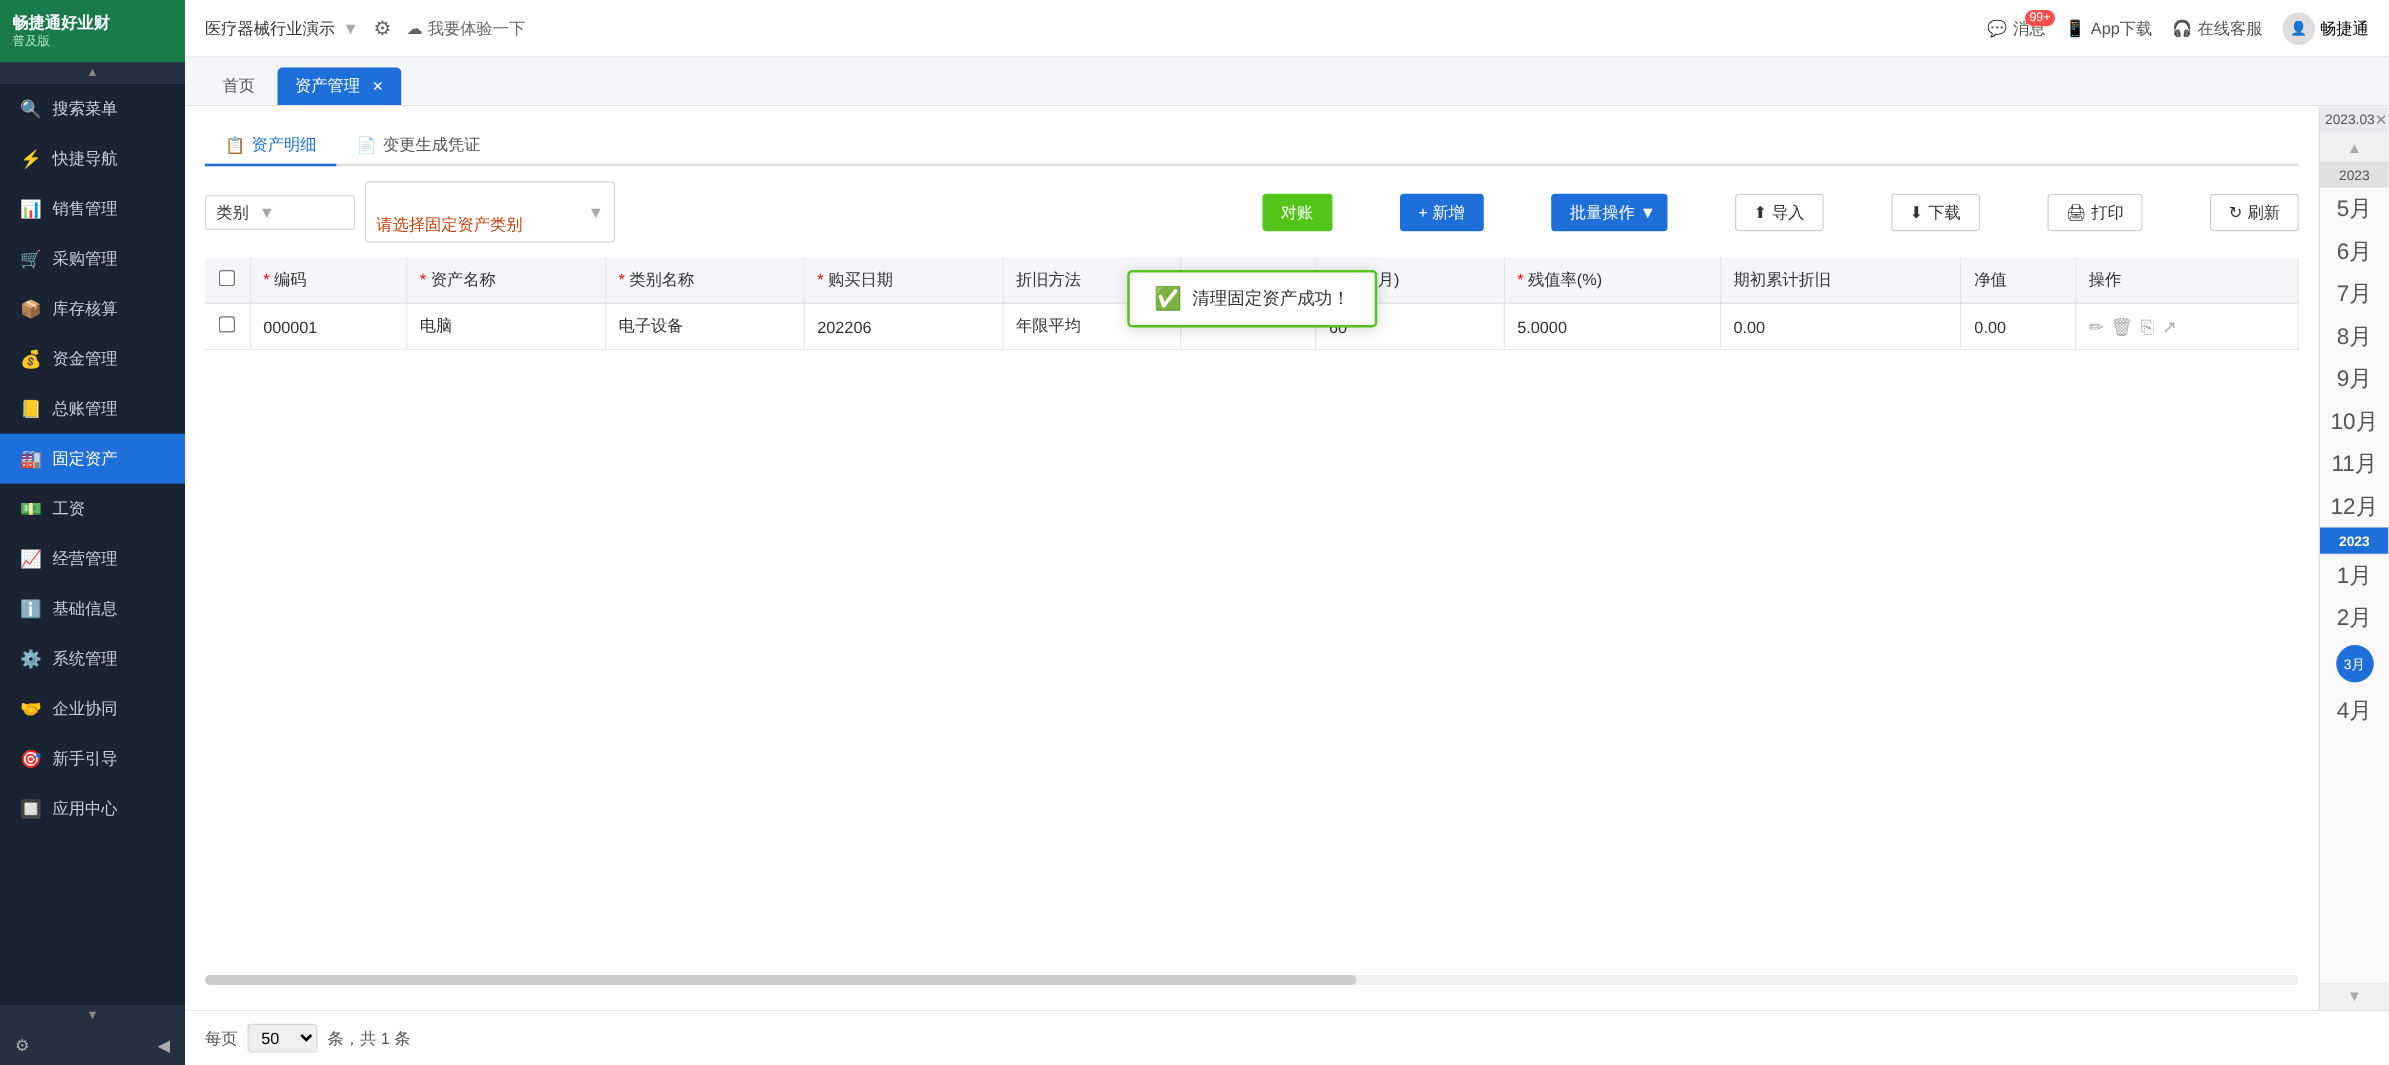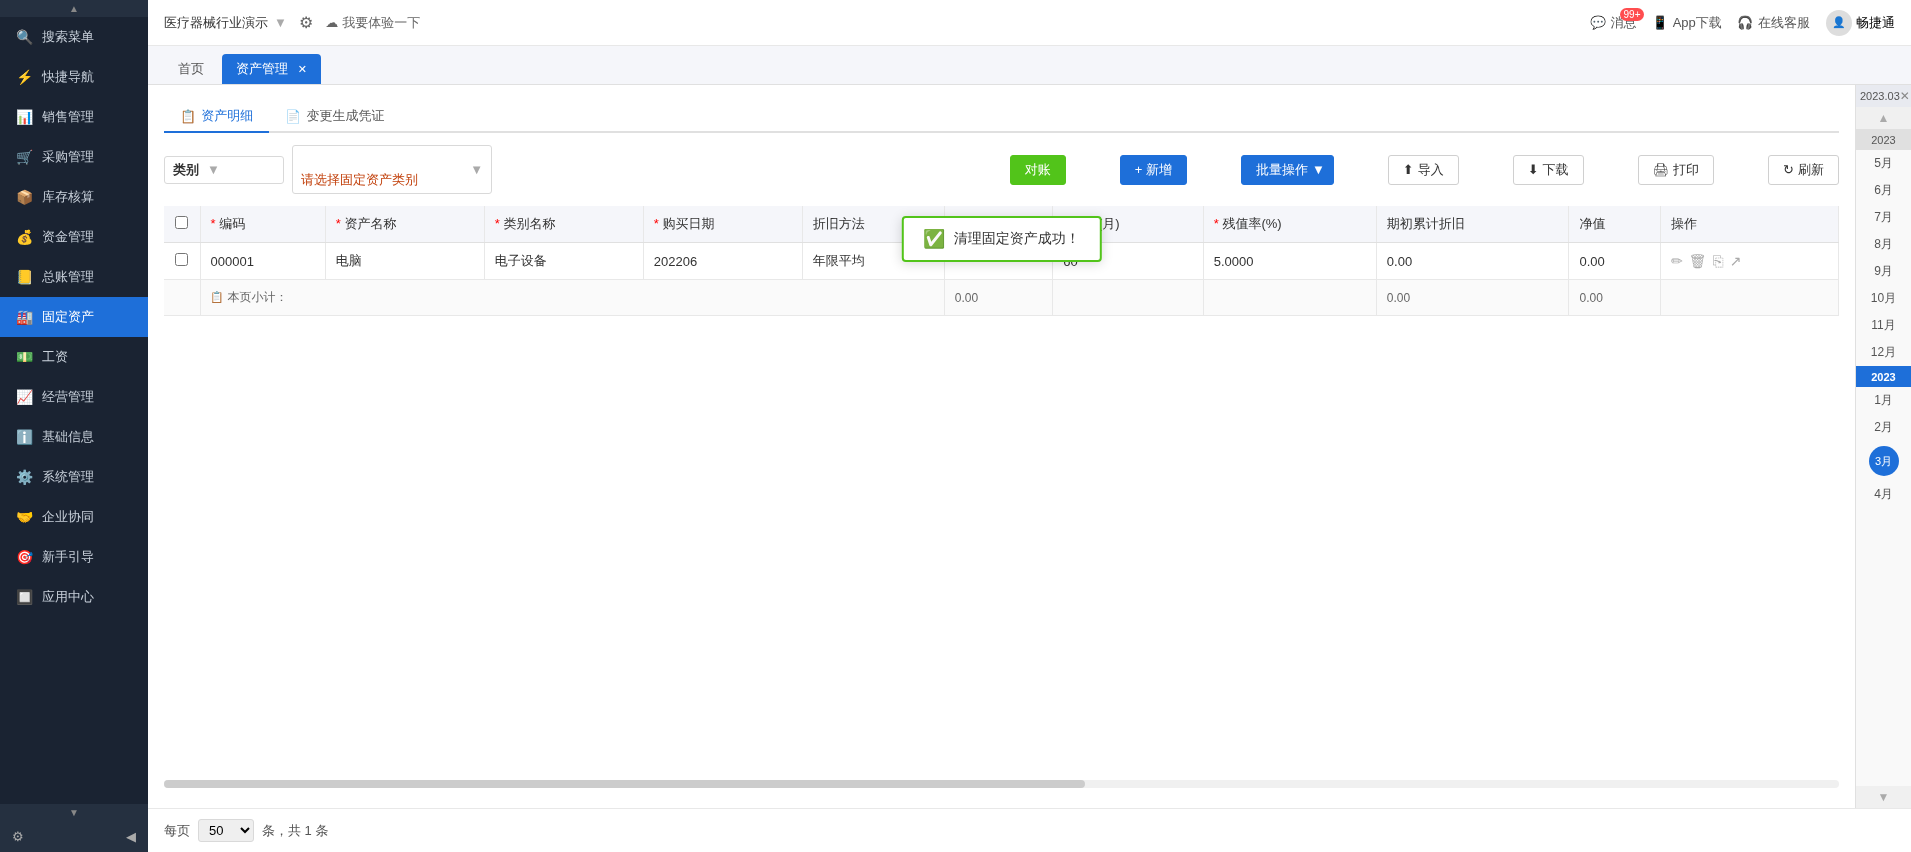--- a/index.html
+++ b/index.html
@@ -152,21 +152,21 @@
       color: #333;
       display: flex;
       align-items: center;
       gap: 4px;
       margin-left: 46px;
     }
     .btn-primary { background: #1e6fd9; color: white; border-color: #1e6fd9; }
     .btn-success { background: #52c41a; color: white; border-color: #52c41a; }
     .btn-batch { background: #1e6fd9; color: white; border-color: #1e6fd9; padding-right: 8px; }
     .select-wrap { display: flex; align-items: center; gap: 4px; border: 1px solid #d9d9d9; border-radius: 3px; padding: 4px 8px; background: white; color: #333; cursor: pointer; font-size: 13px; }
-    .filter-select { min-width: 120px; font-weight: bold; }
+    .filter-select { min-width: 120px; }
     .category-select { min-width: 200px; }
 
     
     .table-wrap { flex: 1; overflow: auto; }
     table { width: 100%; border-collapse: collapse; font-size: 13px; }
     thead tr { background: #f5f6fa; }
     th {
       padding: 9px 10px;
       text-align: left;
       border-bottom: 1px solid #e0e0e0;
@@ -257,21 +257,21 @@
       background: #1e6fd9;
       color: white;
       border-radius: 50%;
       width: 30px;
       height: 30px;
       display: inline-flex;
       align-items: center;
       justify-content: center;
       font-size: 11px;
     }
-    .tl-text { font-size: 12px; color: #555; }
+    .tl-text { font-size: 18px; color: #555; }
     .timeline-scroll-btn {
       width: 100%;
       text-align: center;
       padding: 4px;
       cursor: pointer;
       color: #aaa;
       font-size: 12px;
       background: #f0f0f0;
     }
 
@@ -294,20 +294,26 @@
       width: 55%;
       height: 100%;
       background: #ccc;
       border-radius: 4px;
     }
   </style>
 </head>
 <body>
 
 <div class="sidebar">
+  <div class="sidebar-logo">
+    <div>
+      <div class="sidebar-logo-text">畅捷通好业财</div>
+      <div class="sidebar-logo-sub">普及版</div>
+    </div>
+  </div>
 
   <div class="sidebar-scroll-up">▲</div>
 
   <div class="sidebar-nav">
     <div class="sidebar-item">
       <span class="sidebar-item-icon">🔍</span>
       <span>搜索菜单</span>
     </div>
     <div class="sidebar-item">
       <span class="sidebar-item-icon">⚡</span>
@@ -508,33 +514,20 @@
               <td>0.00</td>
               <td>
                 <div class="row-actions">
                   <span class="action-icon">✏</span>
                   <span class="action-icon">🗑</span>
                   <span class="action-icon">⎘</span>
                   <span class="action-icon">↗</span>
                 </div>
               </td>
             </tr>
-            <tr class="subtotal-row">
-              <td></td>
-              <td colspan="5">
-                <span style="color:#1e6fd9;font-size:11px;">📋</span>
-                <span>本页小计：</span>
-              </td>
-              <td>0.00</td>
-              <td></td>
-              <td></td>
-              <td>0.00</td>
-              <td>0.00</td>
-              <td></td>
-            </tr>
           </tbody>
         </table>
 
         <div class="success-toast" style="top:10px; left:50%; transform:translateX(-50%); position:absolute;">
           <span class="success-icon">✅</span>
           <span>清理固定资产成功！</span>
         </div>
       </div>
 
       <div class="hscroll-bar" style="margin-top:auto;">

